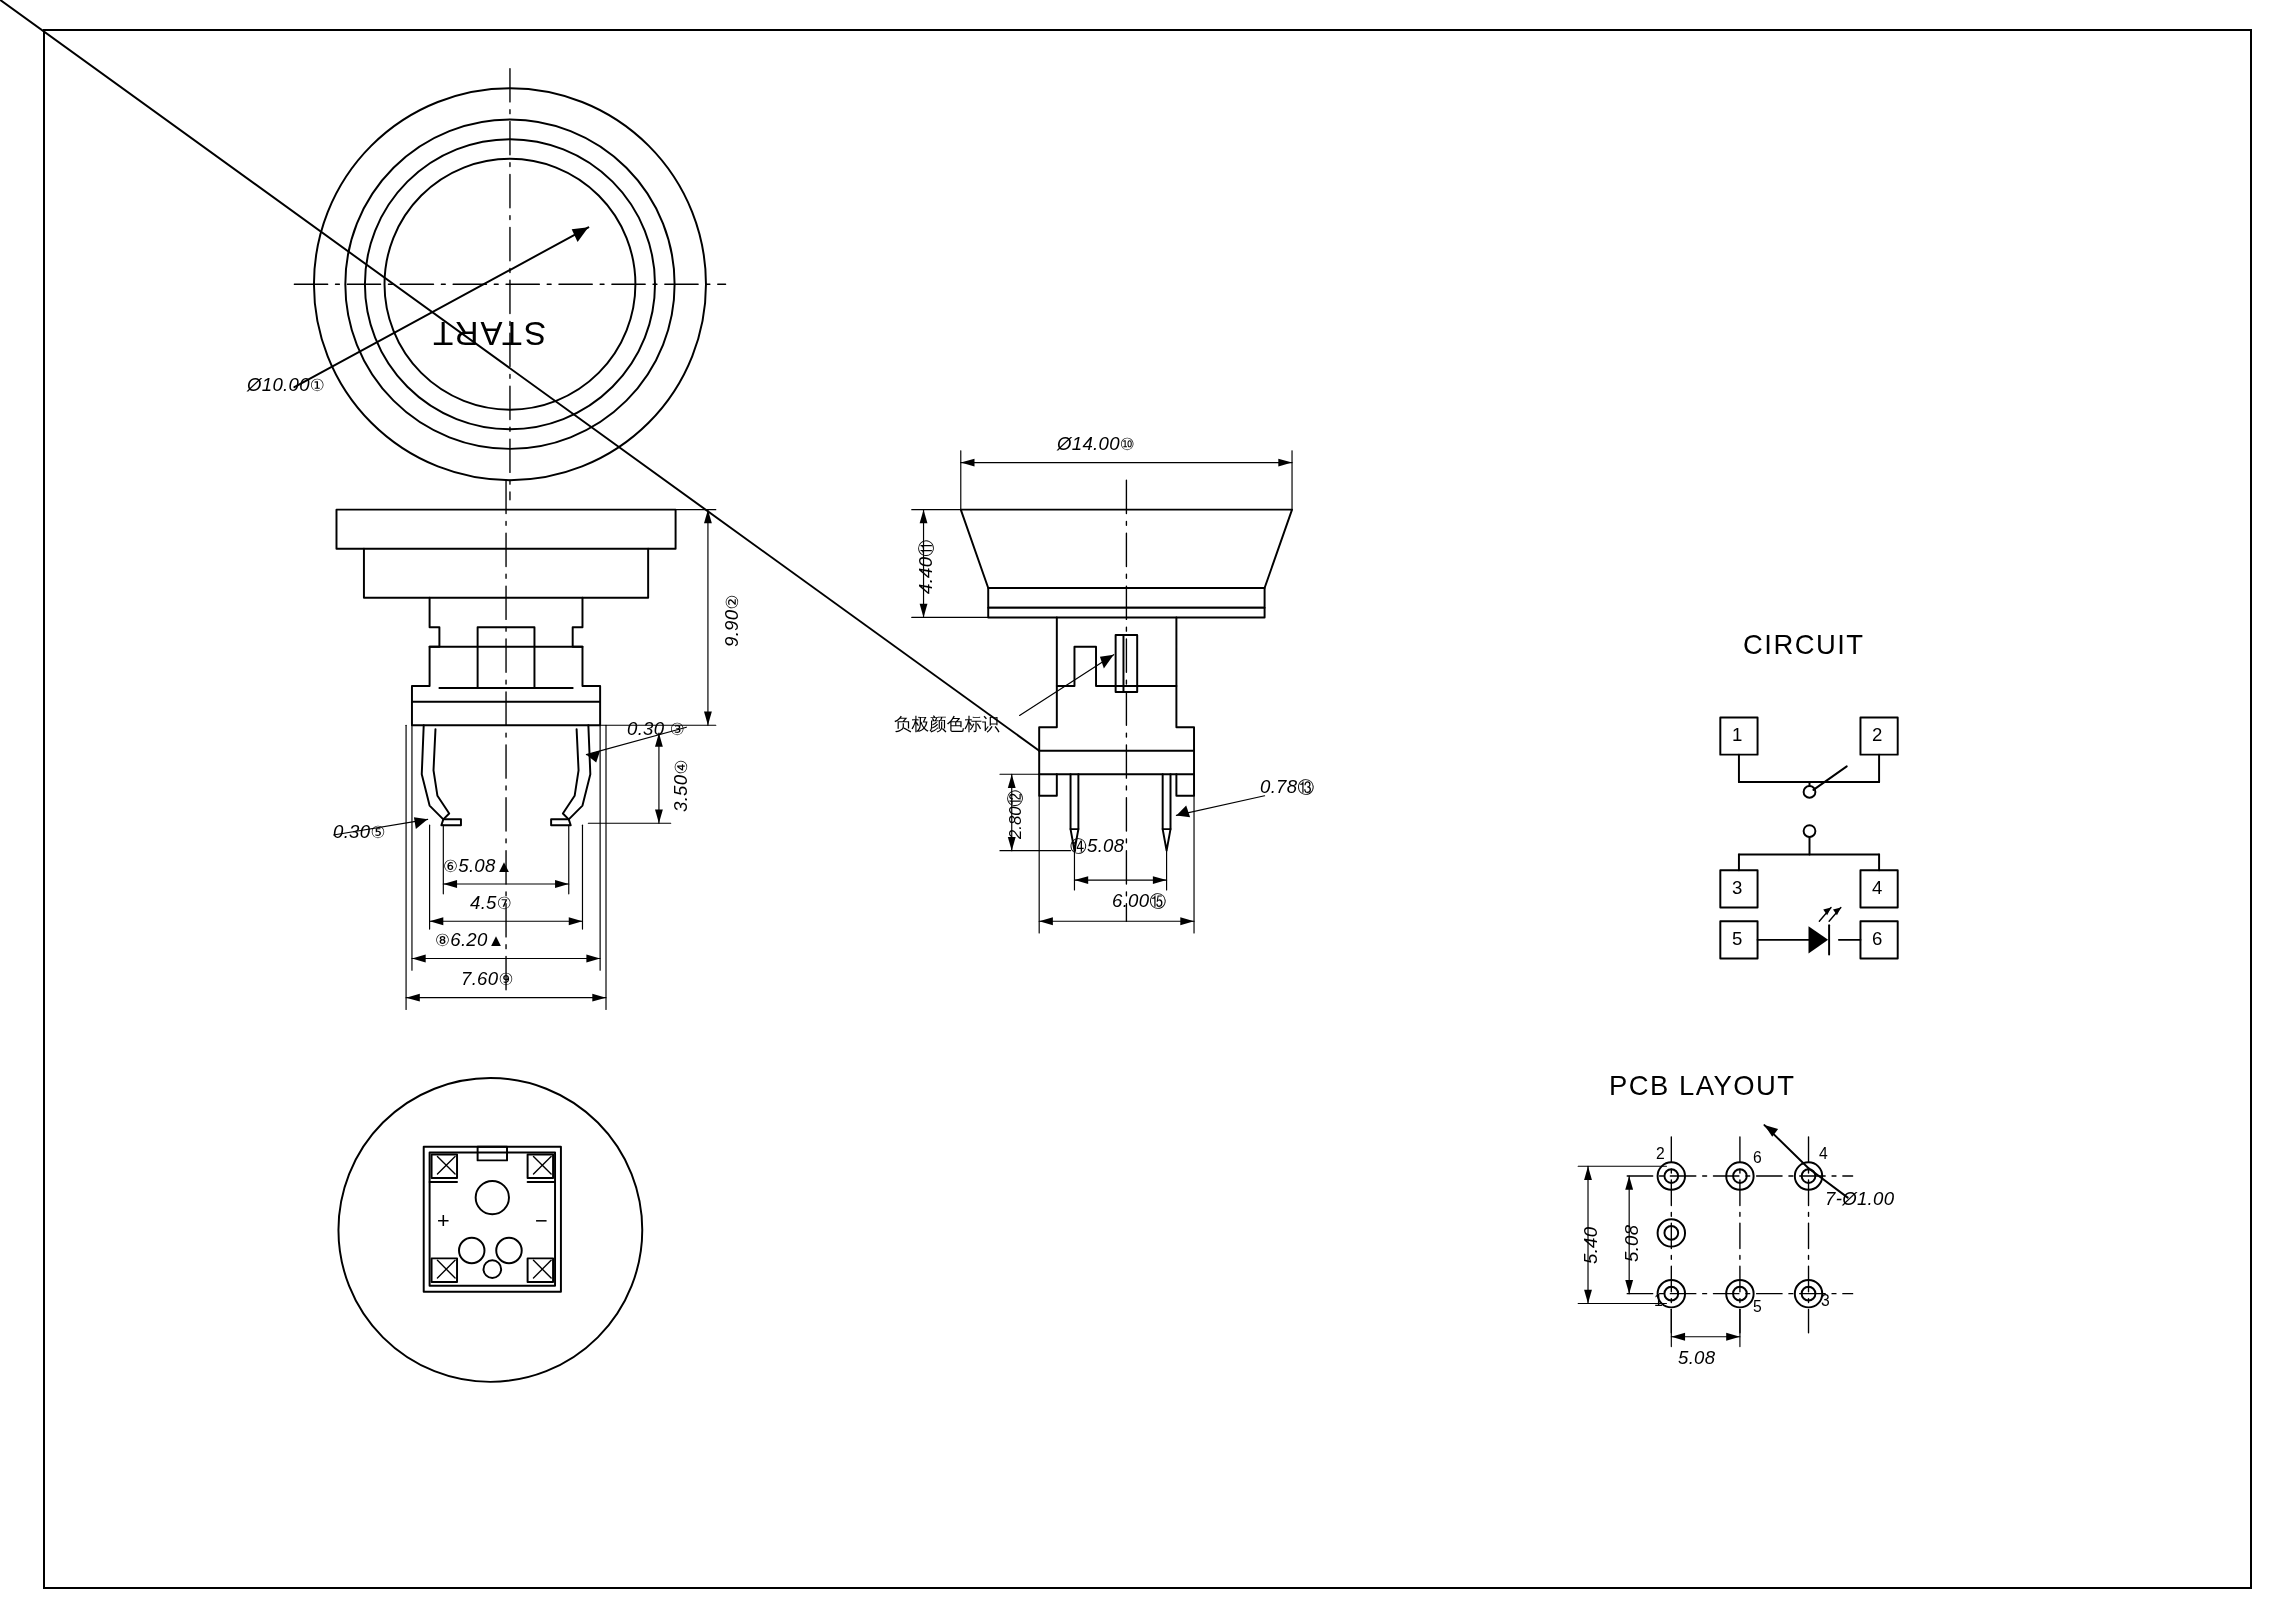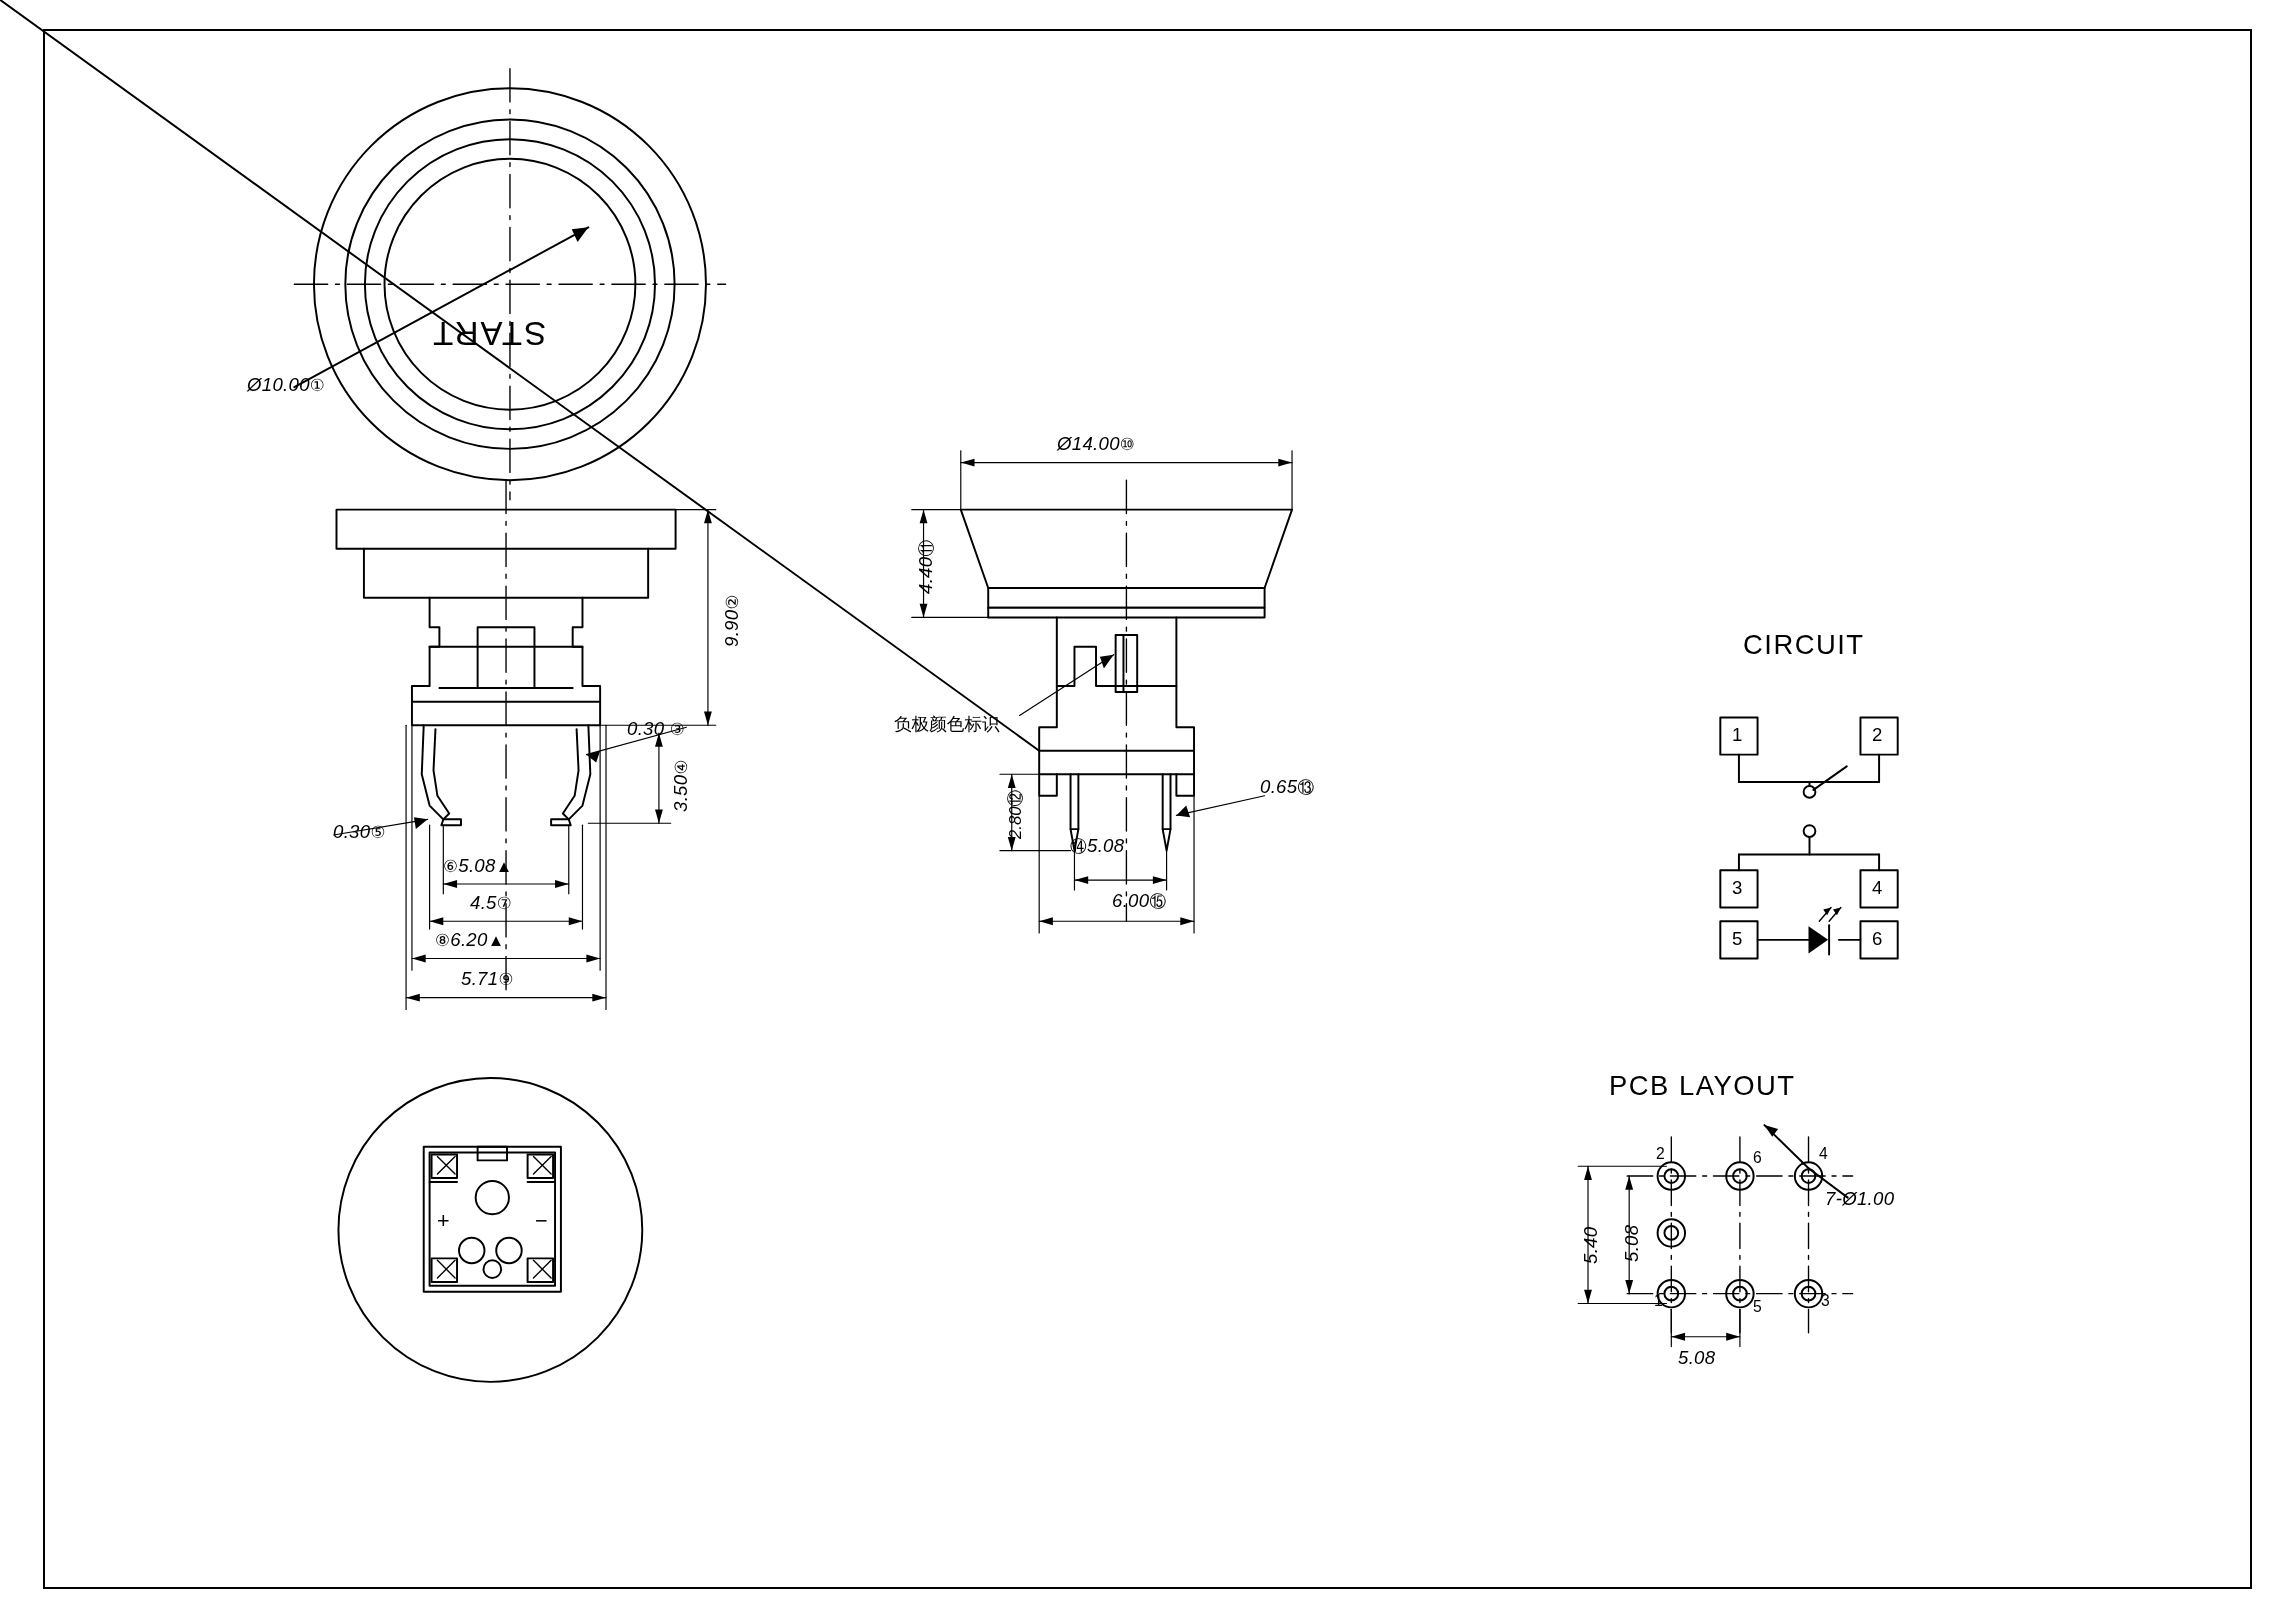--- a/index.html
+++ b/index.html
@@ -373,35 +373,35 @@
   <div class="lbl dim" style="left:443px; top:855px;">
     <span class="circled">⑥</span><span>5.08</span><span class="circled">▲</span>
   </div>
   <div class="lbl dim" style="left:470px; top:892px;">
     <span>4.5</span><span class="circled">⑦</span>
   </div>
   <div class="lbl dim" style="left:435px; top:929px;">
     <span class="circled">⑧</span><span>6.20</span><span class="circled">▲</span>
   </div>
   <div class="lbl dim" style="left:461px; top:968px;">
-    <span>5.71</span><span class="circled">⑨</span>
+    <span>7.60</span><span class="circled">⑨</span>
   </div>
 
   <div class="lbl dim" style="left:1057px; top:433px;">
     <span>Ø14.00</span><span class="circled">⑩</span>
   </div>
   <div class="lbl dim rot90" style="left:915px; top:594px;">
     <span>4.40</span><span class="circled">⑪</span>
   </div>
   <div class="lbl cjk" style="left:894px; top:712px;">负极颜色标识</div>
   <div class="lbl dimsm rot90" style="left:1004px; top:839px;">
     <span>2.80</span><span class="circled">⑫</span>
   </div>
   <div class="lbl dim" style="left:1260px; top:776px;">
-    <span>0.65</span><span class="circled">⑬</span>
+    <span>0.78</span><span class="circled">⑬</span>
   </div>
   <div class="lbl dim" style="left:1070px; top:835px;">
     <span class="circled">⑭</span><span>5.08</span>
   </div>
   <div class="lbl dim" style="left:1112px; top:890px;">
     <span>6.00</span><span class="circled">⑮</span>
   </div>
 
   <div class="lbl" style="left:437px; top:1208px; font-size:21.6px;">+</div>
   <div class="lbl" style="left:535px; top:1208px; font-size:21.6px;">−</div>

